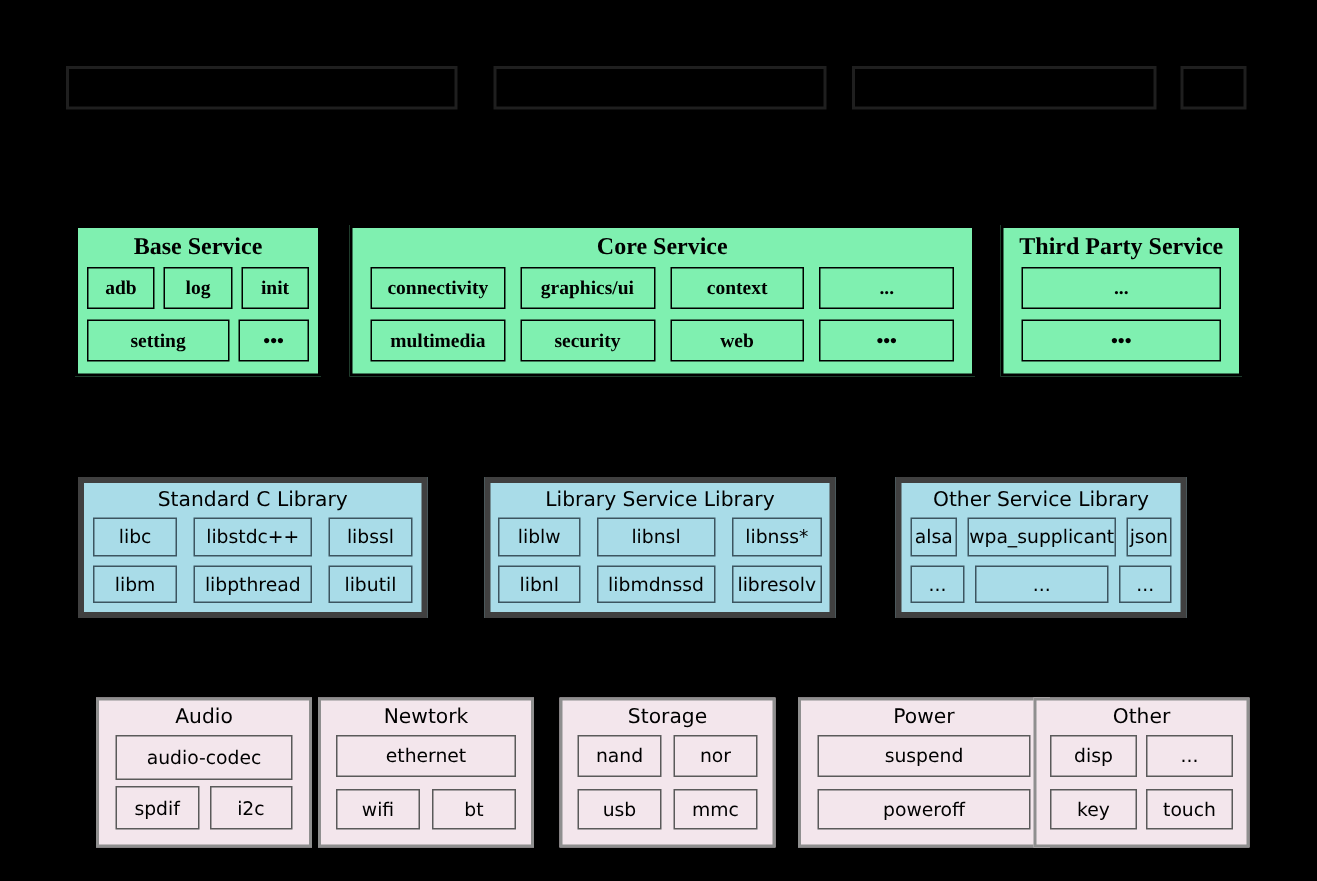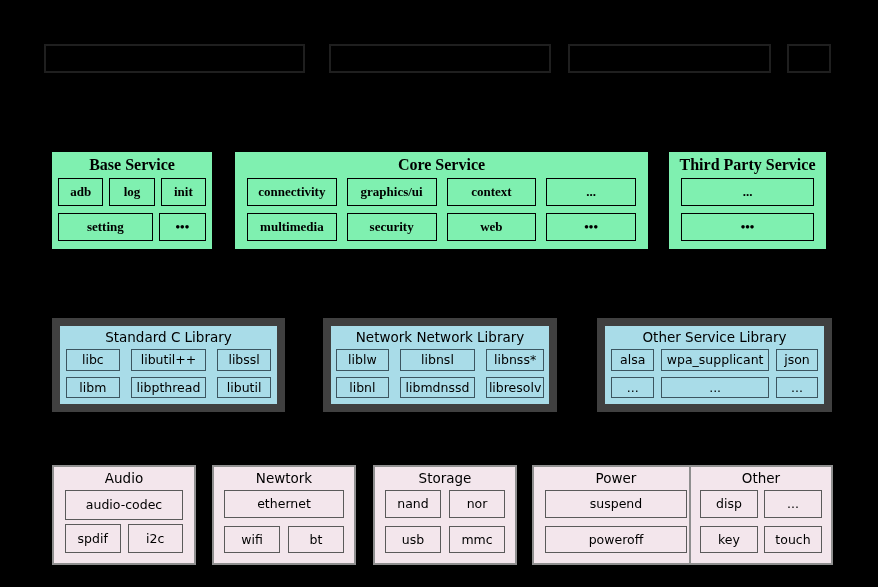--- a/index.html
+++ b/index.html
@@ -18,21 +18,21 @@
 
   
   .group {
     position: absolute; box-sizing: border-box;
     display: flex; flex-direction: column; color: #000;
   }
   .layer-service {
     border: 2px solid #000;
     font-family: "Liberation Serif", "DejaVu Serif", serif; font-weight: bold;
   }
-  .layer-library { border: 8px solid #404040; }
+  .layer-library { border: 4px solid #404040; }
   .layer-driver  { border: 2px solid #8f8f8f; }
 
   .group-title { text-align: center; white-space: nowrap; }
   .layer-service .group-title { font-size: 16px; }
   .layer-library .group-title, .layer-driver .group-title { font-size: 13.5px; }
 
   .rows { display: flex; flex-direction: column; flex: 1; }
   .row  { display: flex; flex: 1; }
   .cell {
     display: flex; align-items: center; justify-content: center;
@@ -90,61 +90,61 @@
         <div class="row" style="gap: 0px;">
           <div class="cell" style="flex: 1 1 0%;">•••</div>
         </div>
       </div>
     </div>
     <div class="group layer-library" style="left: 52px; top: 318px; width: 233px; height: 94px; background: rgb(169, 220, 232);">
       <div class="group-title" style="line-height: 23px; height: 23px;">Standard C Library</div>
       <div class="rows" style="gap: 6px; padding: 0px 6px 6px;">
         <div class="row" style="gap: 11px;">
           <div class="cell" style="flex: 1 1 0%;">libc</div>
-          <div class="cell" style="flex: 1.42 1 0%;">libutil++</div>
+          <div class="cell" style="flex: 1.42 1 0%;">libstdc++</div>
           <div class="cell" style="flex: 1 1 0%;">libssl</div>
         </div>
         <div class="row" style="gap: 11px;">
           <div class="cell" style="flex: 1 1 0%;">libm</div>
           <div class="cell" style="flex: 1.42 1 0%;">libpthread</div>
           <div class="cell" style="flex: 1 1 0%;">libutil</div>
         </div>
       </div>
     </div>
     <div class="group layer-library" style="left: 323px; top: 318px; width: 234px; height: 94px; background: rgb(169, 220, 232);">
-      <div class="group-title" style="line-height: 23px; height: 23px;">Network Network Library</div>
+      <div class="group-title" style="line-height: 23px; height: 23px;">Library Service Library</div>
       <div class="rows" style="gap: 6px; padding: 0px 5px 6px;">
         <div class="row" style="gap: 11px;">
           <div class="cell" style="flex: 1 1 0%;">liblw</div>
           <div class="cell" style="flex: 1.45 1 0%;">libnsl</div>
           <div class="cell" style="flex: 1.1 1 0%;">libnss*</div>
         </div>
         <div class="row" style="gap: 11px;">
           <div class="cell" style="flex: 1 1 0%;">libnl</div>
           <div class="cell" style="flex: 1.45 1 0%;">libmdnssd</div>
           <div class="cell" style="flex: 1.1 1 0%;">libresolv</div>
         </div>
       </div>
     </div>
-    <div class="group layer-library" style="left: 597px; top: 318px; width: 235px; height: 94px; background: rgb(169, 220, 232);">
+    <div class="group layer-library" style="left: 597px; top: 318px; width: 194px; height: 94px; background: rgb(169, 220, 232);">
       <div class="group-title" style="line-height: 23px; height: 23px;">Other Service Library</div>
       <div class="rows" style="gap: 6px; padding: 0px 6px 6px;">
         <div class="row" style="gap: 7px;">
           <div class="cell" style="flex: 1 1 0%;">alsa</div>
           <div class="cell" style="flex: 2.55 1 0%;">wpa_supplicant</div>
           <div class="cell" style="flex: 0.97 1 0%;">json</div>
         </div>
         <div class="row" style="gap: 7px;">
           <div class="cell" style="flex: 1 1 0%;">...</div>
           <div class="cell" style="flex: 2.55 1 0%;">...</div>
           <div class="cell" style="flex: 0.97 1 0%;">...</div>
         </div>
       </div>
     </div>
-    <div class="group layer-driver" style="left: 52px; top: 465px; width: 144px; height: 100px; background: rgb(243, 230, 236);">
+    <div class="group layer-driver" style="left: 64px; top: 465px; width: 144px; height: 100px; background: rgb(243, 230, 236);">
       <div class="group-title" style="line-height: 23px; height: 23px;">Audio</div>
       <div class="rows" style="gap: 4px; padding: 0px 11px 10px;">
         <div class="row" style="gap: 7px;">
           <div class="cell" style="flex: 1 1 0%;">audio-codec</div>
         </div>
         <div class="row" style="gap: 7px;">
           <div class="cell" style="flex: 1 1 0%;">spdif</div>
           <div class="cell" style="flex: 1 1 0%;">i2c</div>
         </div>
       </div>

